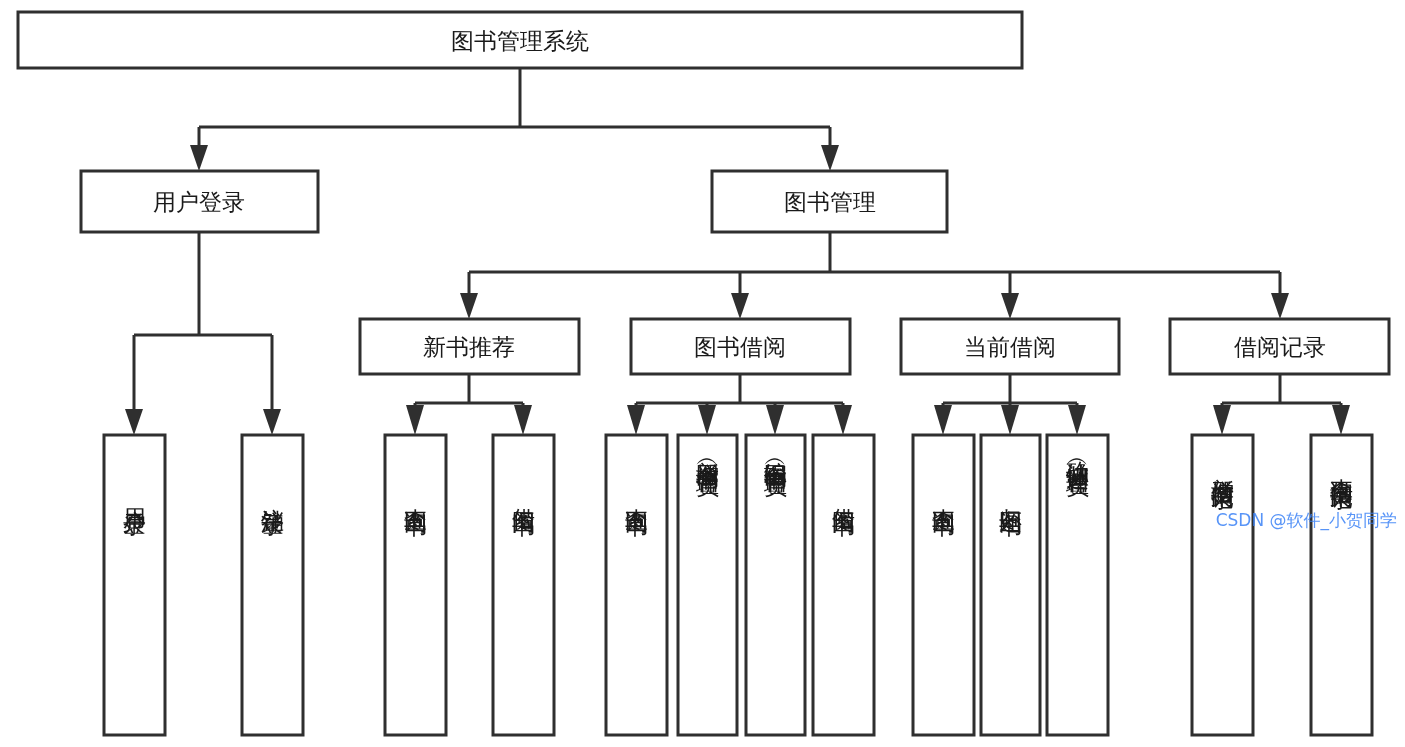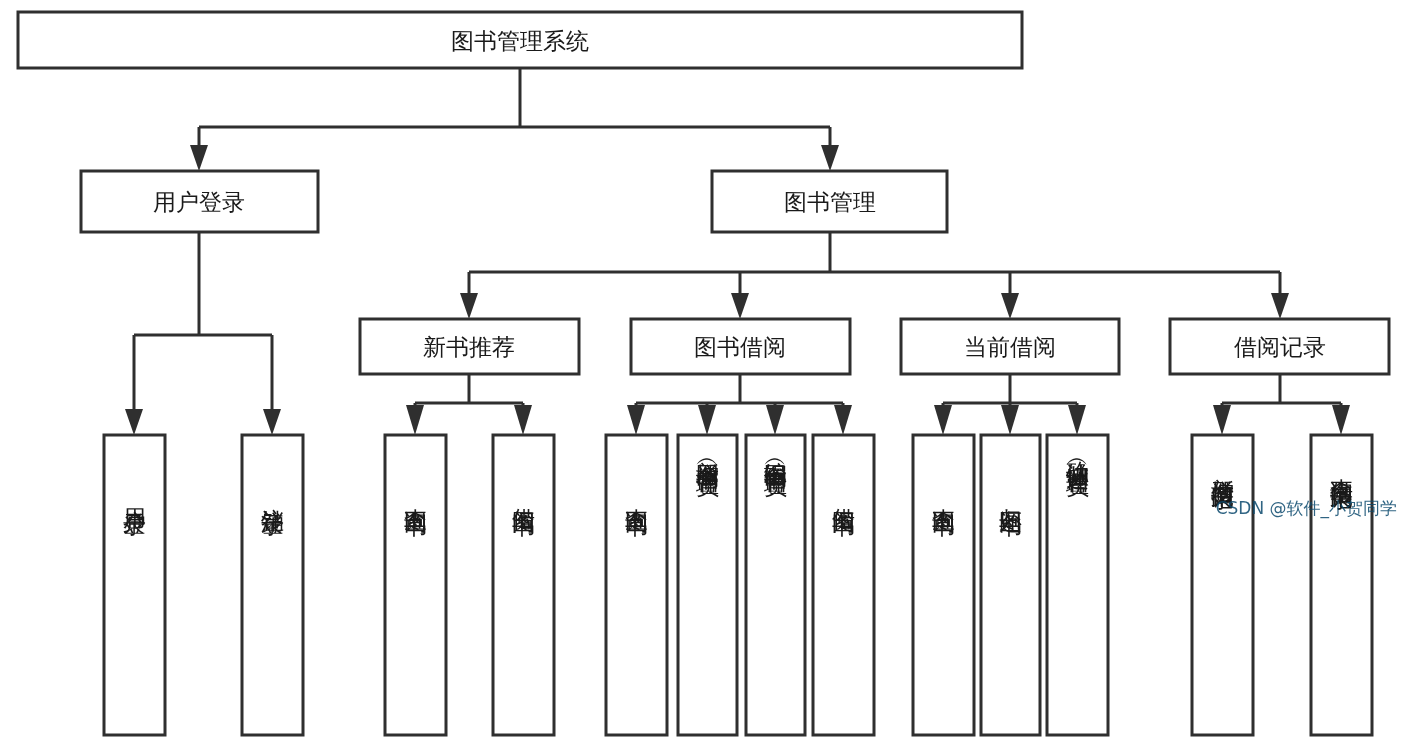--- a/index.html
+++ b/index.html
@@ -64,24 +64,24 @@
     font-size: 23px;
     line-height: 1.18;
     color: #1a1a1a;
     letter-spacing: 2px;
     white-space: nowrap;
     text-align: start;
   }
   .watermark {
     position: absolute;
     right: 8px;
-    bottom: 12px;
+    bottom: 0;
     font-family: "DejaVu Sans", "Liberation Sans", sans-serif;
     font-size: 17px;
-    color: #0c4a6e;
+    color: #3b82f6;
     opacity: 0.85;
     white-space: nowrap;
     pointer-events: none;
   }
 </style>
 </head>
 <body>
 
 <div id="diagram-root">
 

